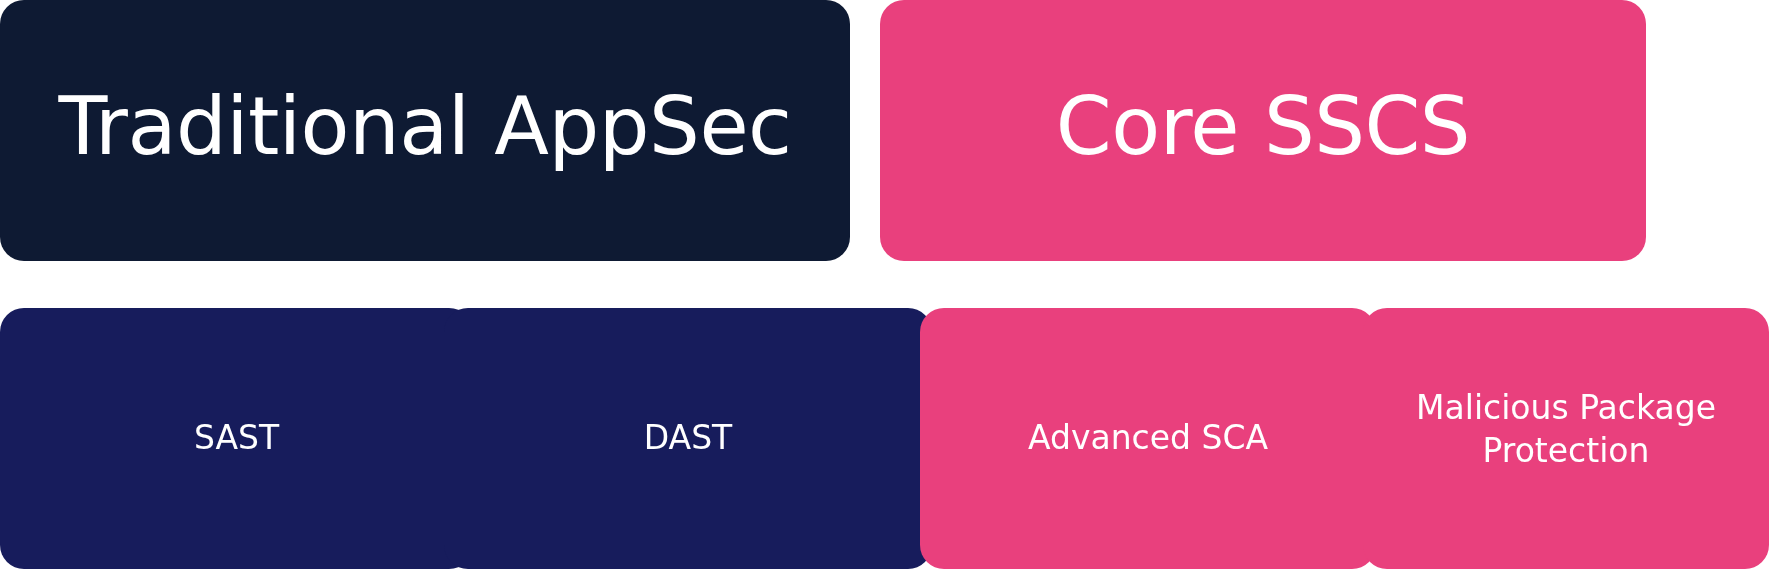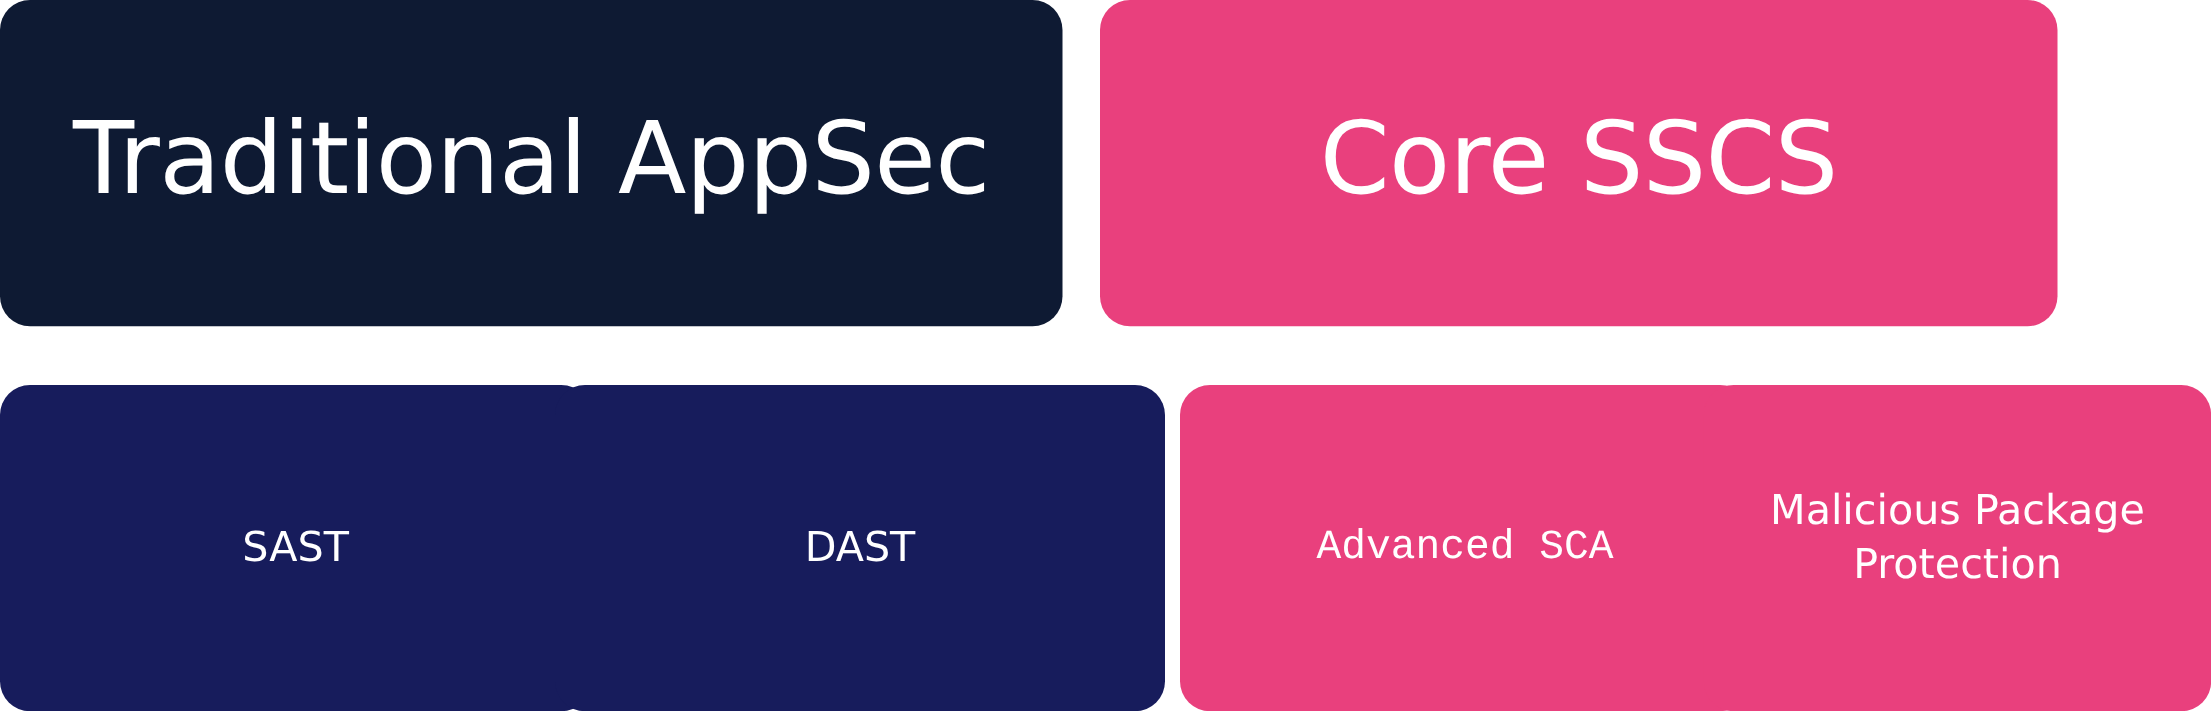--- a/index.html
+++ b/index.html
@@ -9,21 +9,21 @@
            display: flex; align-items: center; justify-content: center;
            text-align: center; color: #ffffff; }
     .top { top: 0; height: 261px; }
     .bottom { top: 308px; height: 261px; }
     .big { font-size: 80px; letter-spacing: -0.5px; line-height: 1; align-items: center; }
     .small { font-size: 33px; line-height: 1.3; padding: 0 20px; }
     #b-trad { left: 0; width: 850px; }
     #b-core { left: 880px; width: 766px; }
     #b-sast { left: 0; width: 473px; }
     #b-dast { left: 444px; width: 488px; }
-    #b-sca  { left: 944px; width: 456px; font-family: Liberation Mono, monospace; }
+    #b-sca  { left: 920px; width: 456px; }
     #b-mal  { left: 1363px; width: 406px; }
     .lbl { display: block; }
     #b-trad .lbl, #b-core .lbl { margin-top: -8px; }
     #b-sca .lbl { margin-top: 0; }
     #b-mal .lbl { margin-top: -18px; }
   </style>
 </head>
 <body>
 
 <div id="b-trad" class="box top big" style="background: rgb(14, 26, 51);">

